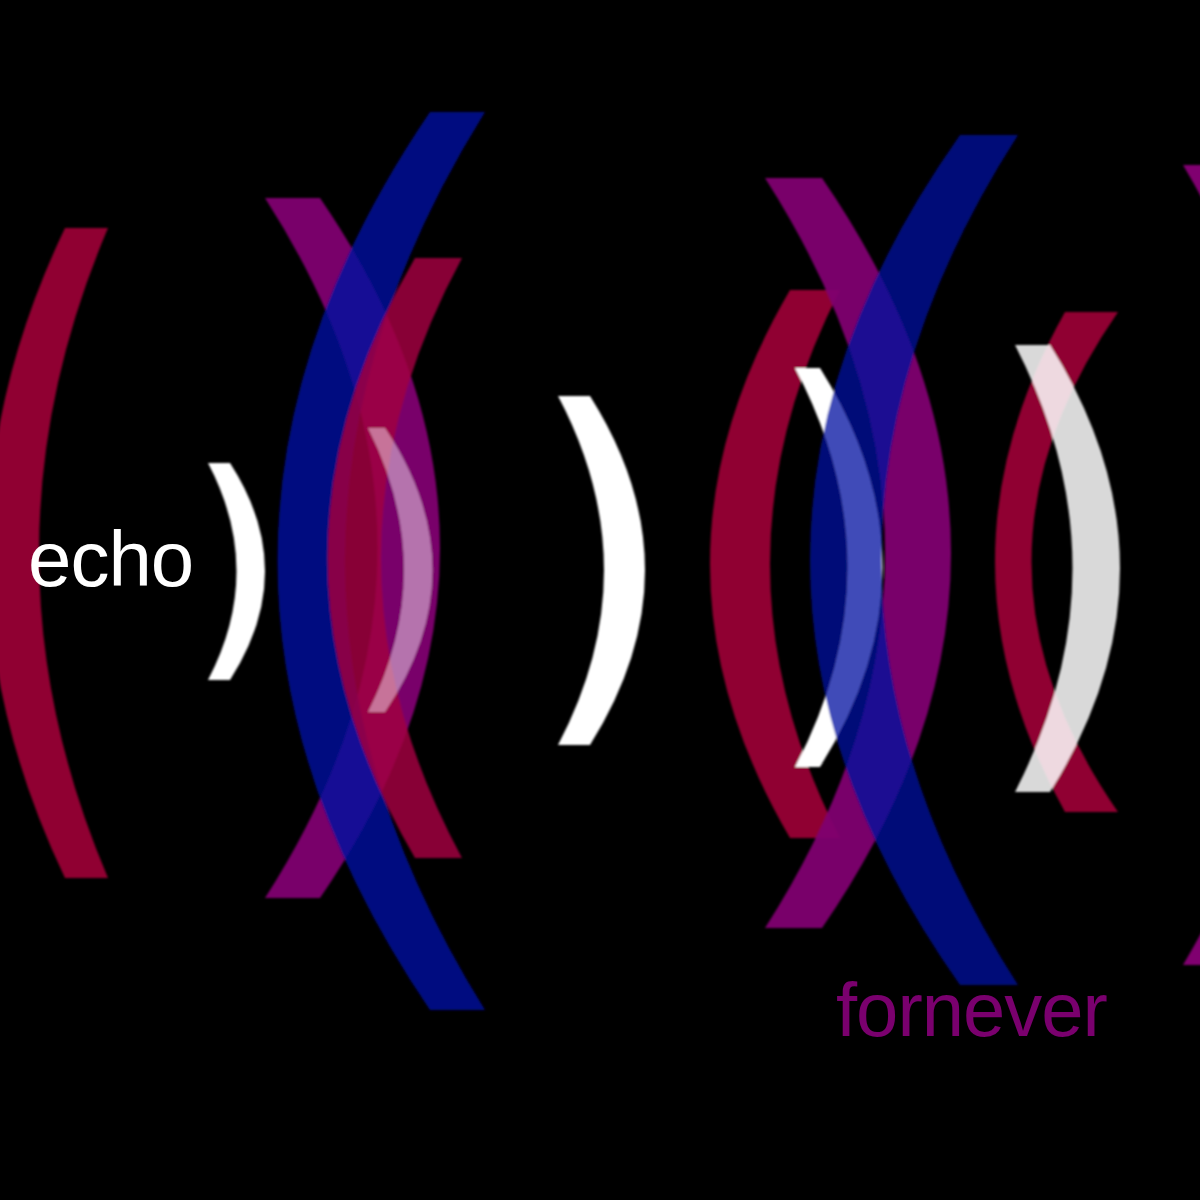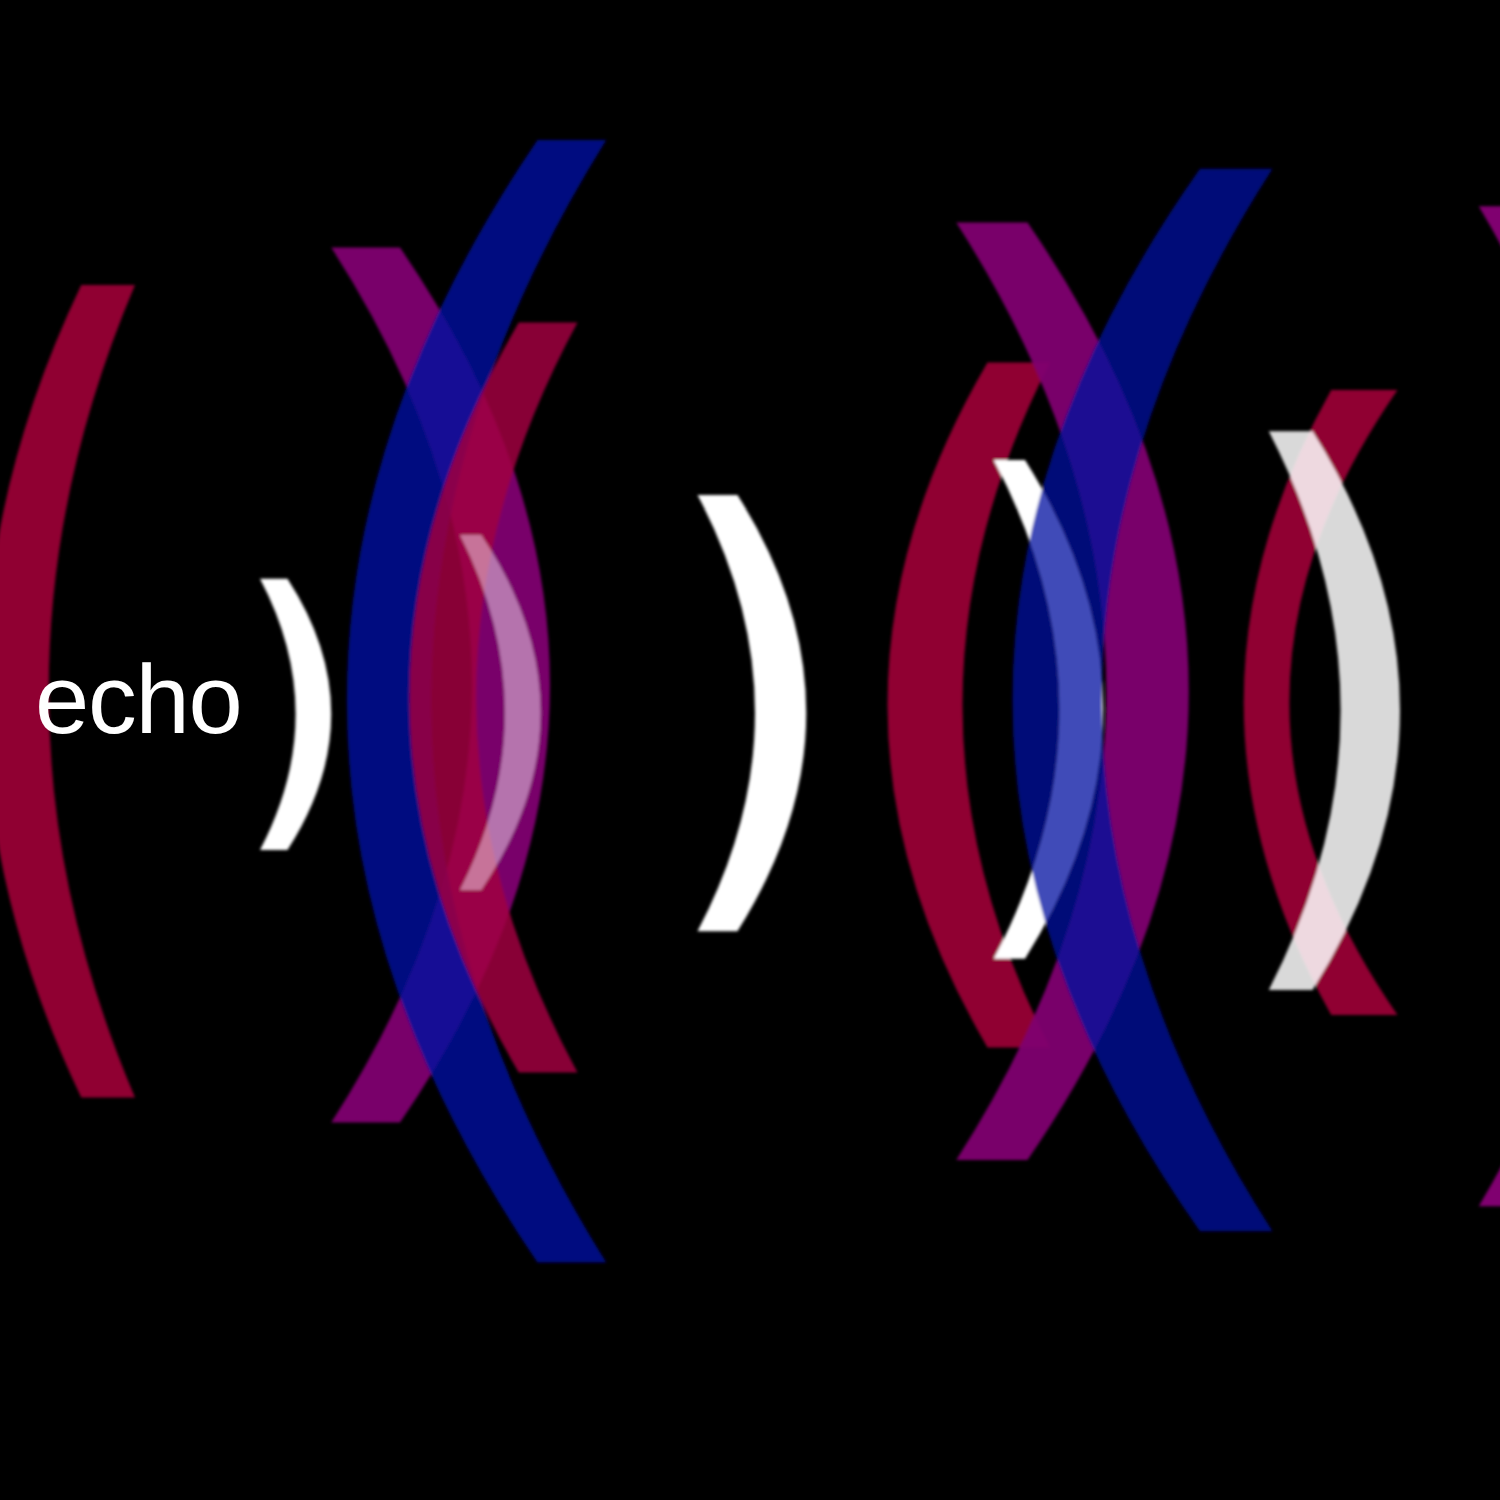--- a/index.html
+++ b/index.html
@@ -45,13 +45,14 @@
 
       <path d="M1065,312 L1118,312 Q945,562 1118,812 L1065,812 Q925,562 1065,312 Z" fill="#900030"></path>
 
       <path d="M1015,345 L1050,345 Q1190,568 1050,792 L1015,792 Q1130,568 1015,345 Z" fill="#ffffff" fill-opacity="0.85"></path>
 
       <path d="M1183,165 L1240,165 Q1480,565 1240,965 L1183,965 Q1420,565 1183,165 Z" fill="#800070"></path>
     </g>
   </svg>
 
   <div class="label echo" style="color:#ffffff;">echo</div>
+  <div class="label fornever" style="color:#7a006e;">fornever</div>
 </div>
 
 </body></html>

